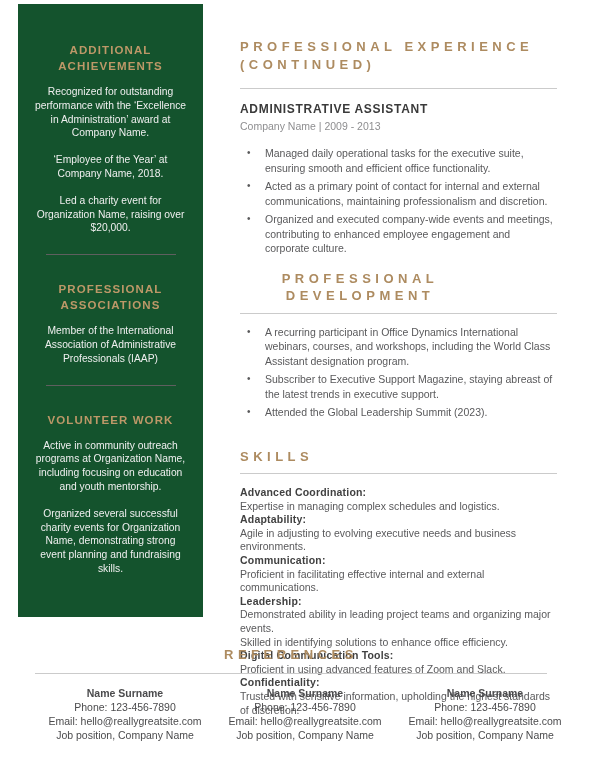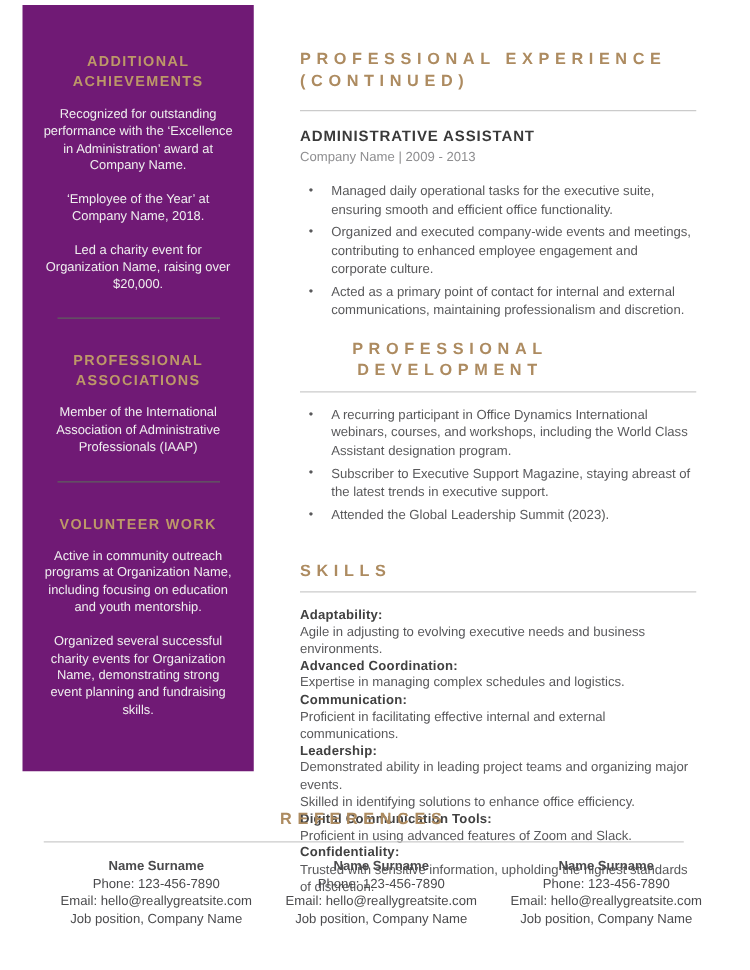--- a/index.html
+++ b/index.html
@@ -8,21 +8,21 @@
     background: #ffffff;
     font-family: "Liberation Sans", sans-serif;
     position: relative;
     overflow: hidden;
   }
 
   
   .sidebar {
     position: absolute; left: 18px; top: 4px;
     width: 185px; height: 613px;
-    background: #701a75;
+    background: #14532d;
     box-sizing: border-box;
     padding: 38px 15px 0;
     text-align: center;
   }
   .sb-title {
     color: #bd9868;
     font-size: 11.5px; font-weight: bold;
     letter-spacing: 1.1px; line-height: 16px;
     margin: 0 0 11px;
   }
@@ -108,46 +108,46 @@
 
   <main class="main">
 
     <section>
       <h1 class="h-gold">PROFESSIONAL EXPERIENCE (CONTINUED)</h1>
       <hr class="rule">
       <h2 class="job-title">ADMINISTRATIVE ASSISTANT</h2>
       <div class="company">Company Name | 2009 - 2013</div>
       <ul class="bullets">
         <li>Managed daily operational tasks for the executive suite, ensuring smooth and efficient office functionality.</li>
+        <li>Acted as a primary point of contact for internal and external communications, maintaining professionalism and discretion.</li>
         <li>Organized and executed company-wide events and meetings, contributing to enhanced employee engagement and corporate culture.</li>
-        <li>Acted as a primary point of contact for internal and external communications, maintaining professionalism and discretion.</li>
       </ul>
     </section>
 
     <section class="sec-dev">
       <h1 class="h-gold h-dev">PROFESSIONAL DEVELOPMENT</h1>
       <hr class="rule">
       <ul class="bullets">
         <li>A recurring participant in Office Dynamics International webinars, courses, and workshops, including the World Class Assistant designation program.</li>
         <li>Subscriber to Executive Support Magazine, staying abreast of the latest trends in executive support.</li>
         <li>Attended the Global Leadership Summit (2023).</li>
       </ul>
     </section>
 
     <section class="sec-skills">
       <h1 class="h-gold">SKILLS</h1>
       <hr class="rule">
       <div class="skills-list">
         <div class="skill">
+          <div class="skill-label">Advanced Coordination:</div>
+          <div class="skill-desc">Expertise in managing complex schedules and logistics.</div>
+        </div>
+        <div class="skill">
           <div class="skill-label">Adaptability:</div>
           <div class="skill-desc">Agile in adjusting to evolving executive needs and business environments.</div>
-        </div>
-        <div class="skill">
-          <div class="skill-label">Advanced Coordination:</div>
-          <div class="skill-desc">Expertise in managing complex schedules and logistics.</div>
         </div>
         <div class="skill">
           <div class="skill-label">Communication:</div>
           <div class="skill-desc">Proficient in facilitating effective internal and external communications.</div>
         </div>
         <div class="skill">
           <div class="skill-label">Leadership:</div>
           <div class="skill-desc">Demonstrated ability in leading project teams and organizing major events.</div>
         </div>
         <div class="skill">

